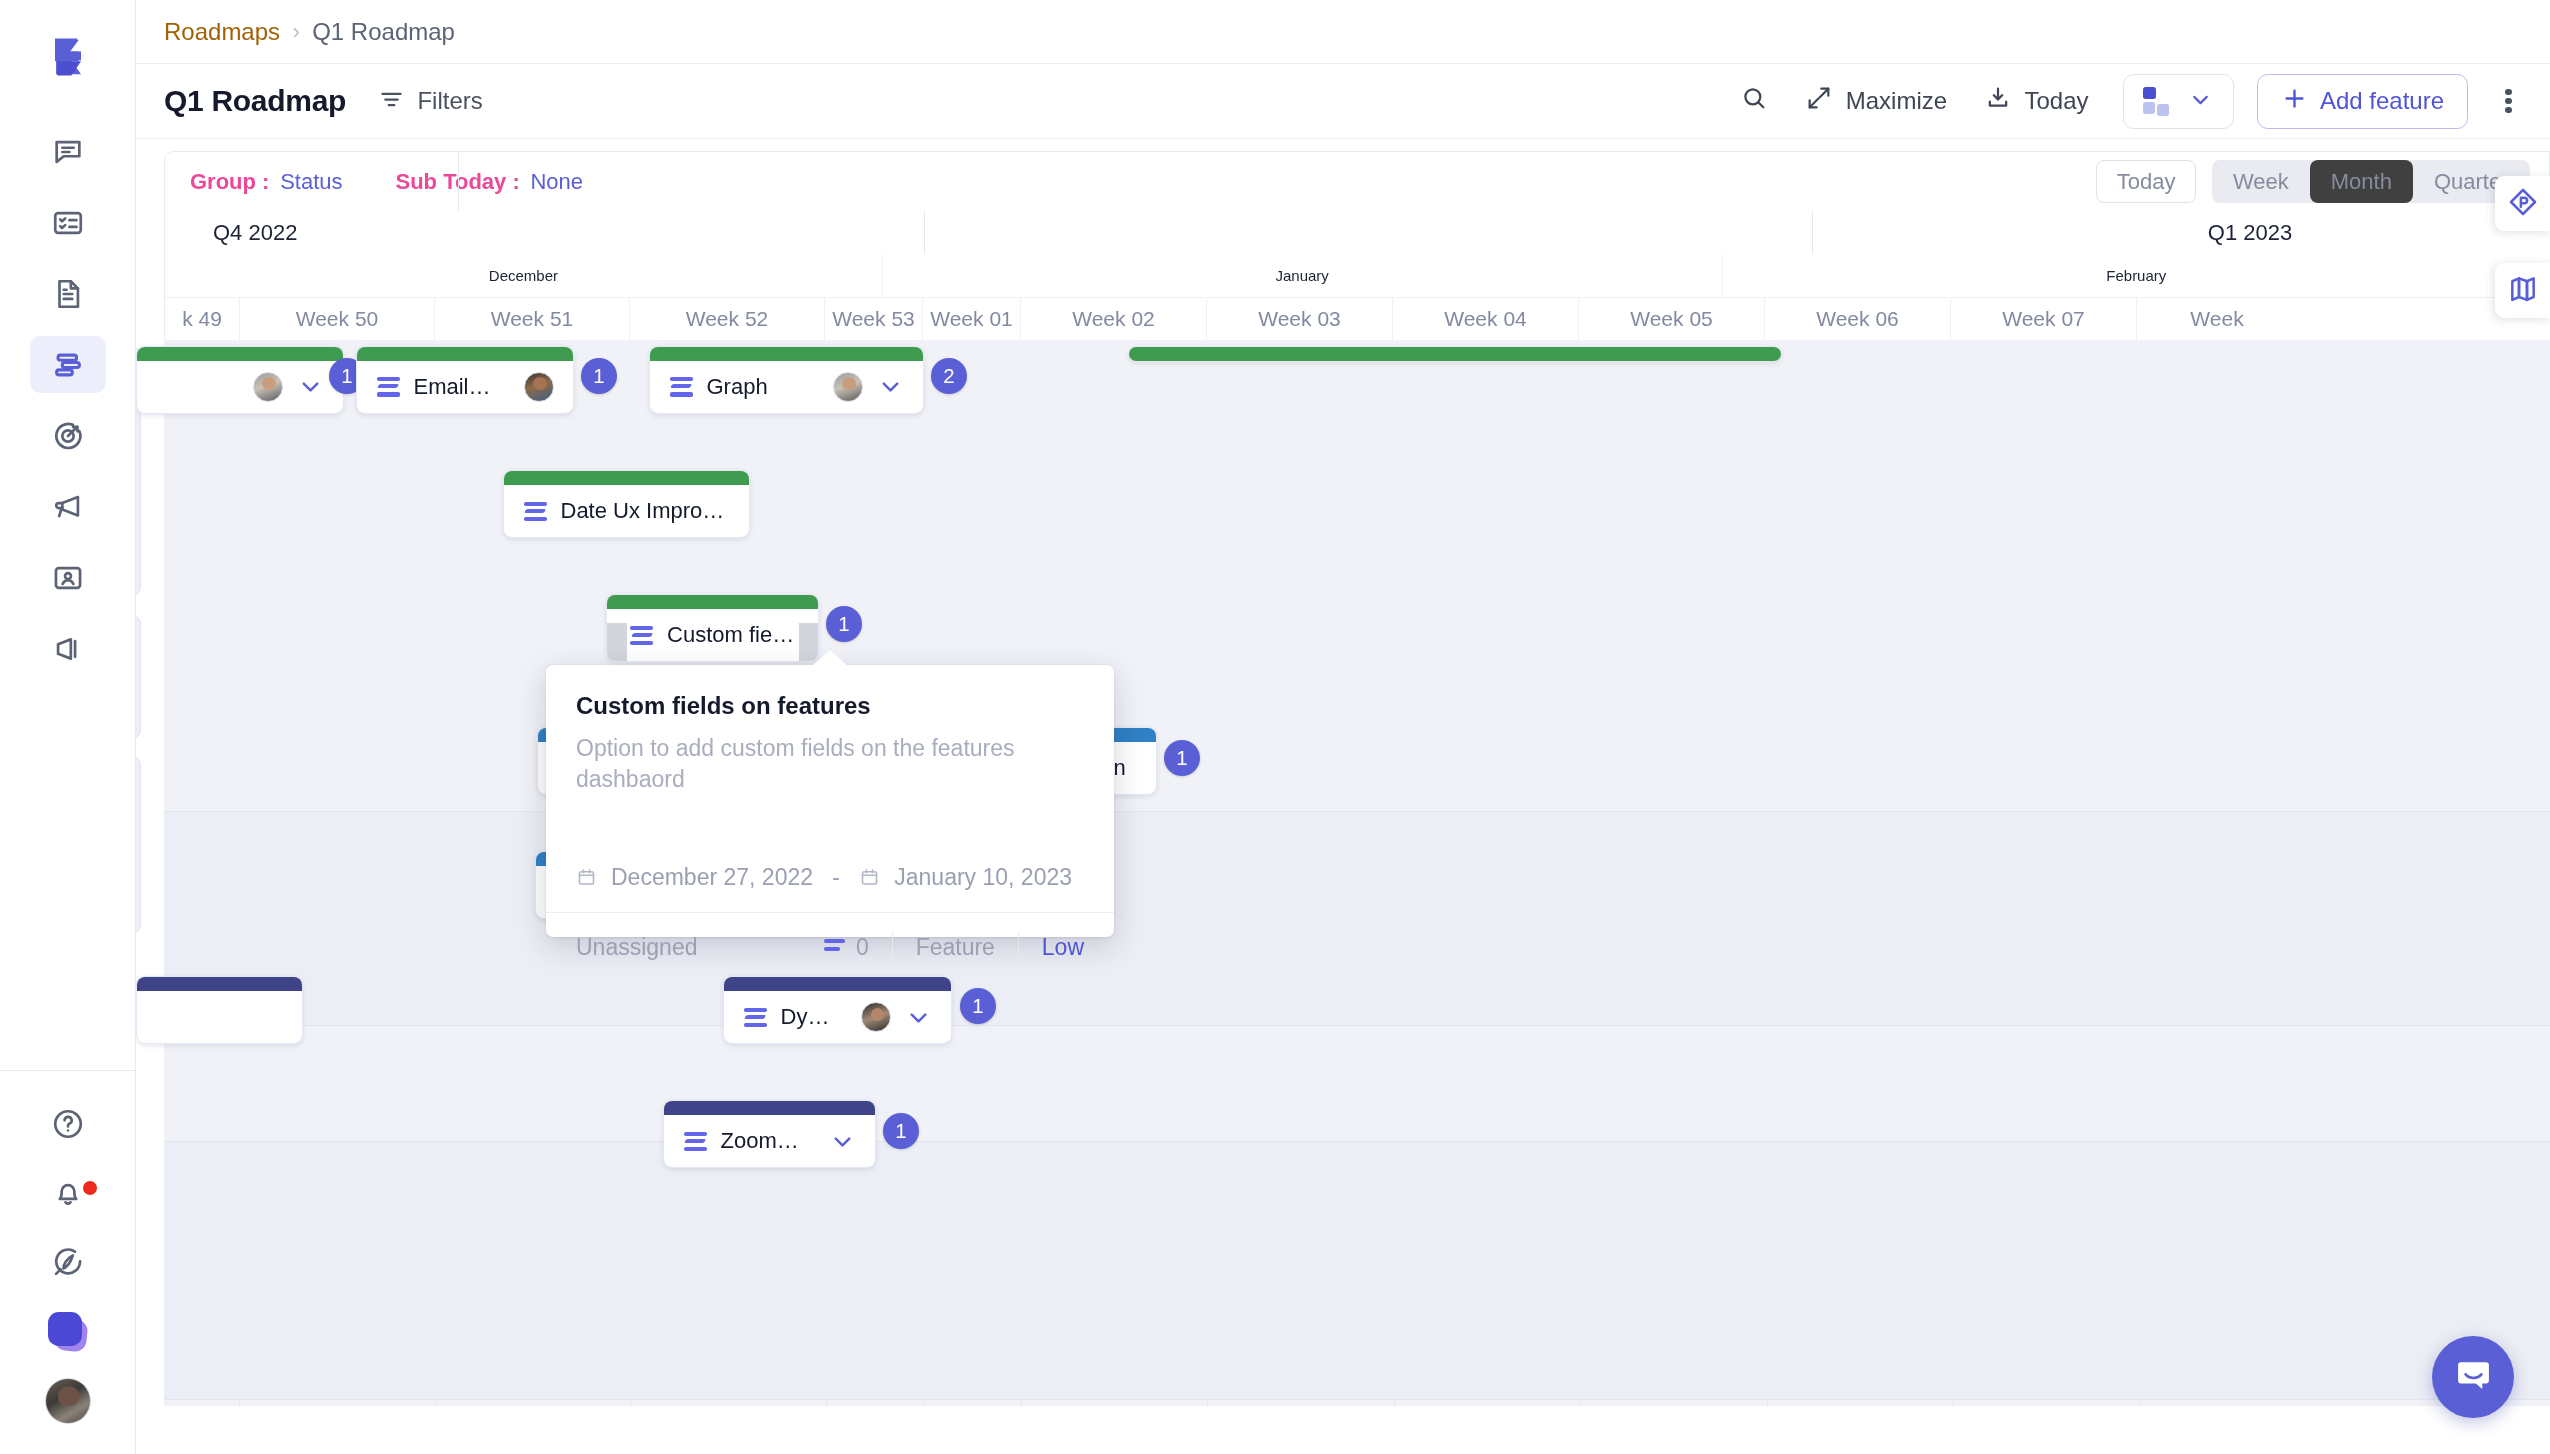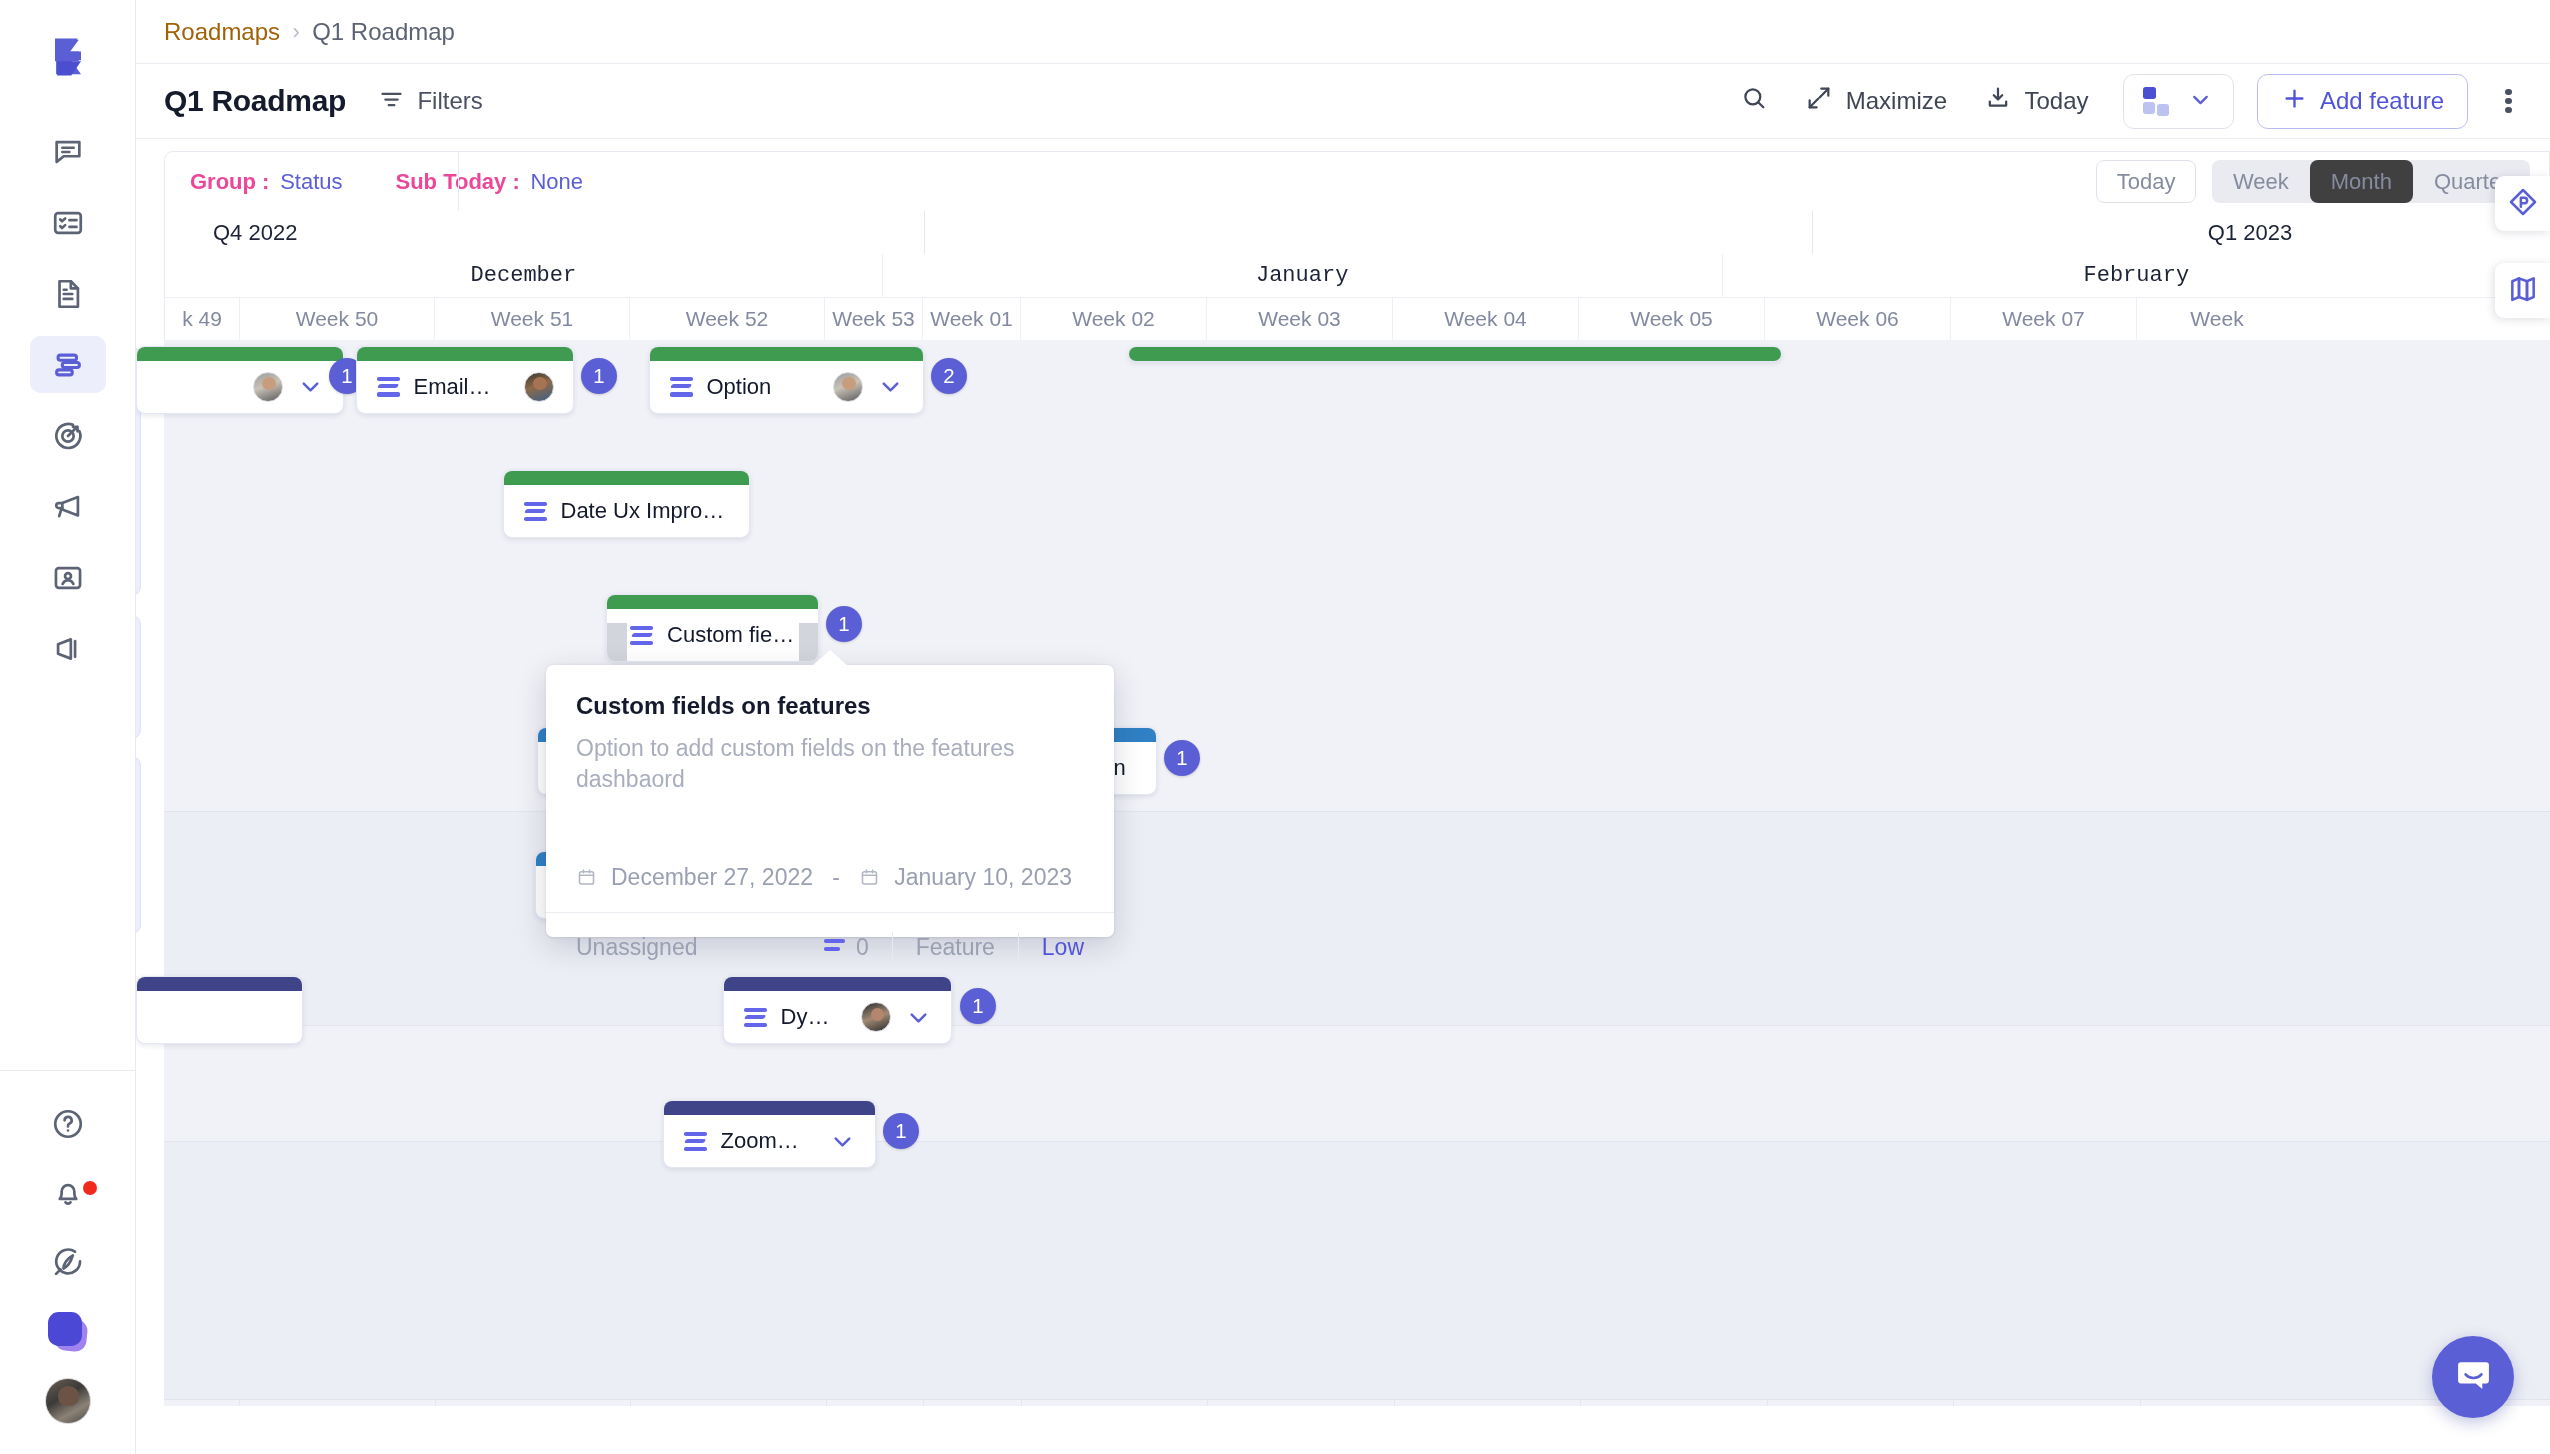--- a/index.html
+++ b/index.html
@@ -96,21 +96,21 @@
   .today-btn { border:0.9px solid #dfe2ec; border-radius:8px; height:43px; padding:0 19.5px;
     display:flex;align-items:center;color:#868ca0;font-size:22px;cursor:pointer;background:#fff;}
   .seg { display:flex; background:#e9ebf0; border-radius:8px; height:43px; align-items:center; padding:0; }
   .seg div { height:43px; display:flex; align-items:center; padding:0 21px; font-size:22px; color:#868ca0; cursor:pointer; border-radius:8px;}
   .seg div.on { background:#404040; color:#868ca0; }
 
   .tl-head { background:#fff; border-left:0.9px solid #e9ebf2;text-align:right; }
   .tl-q { height:43px; position:relative; }
   .tl-q > div { position:absolute; top:0; bottom:0; display:flex; align-items:center; font-size:22px; color:#1d2336;}
   .tl-m { height:43px; display:flex; }
-  .tl-m > div { display:flex; align-items:center; justify-content:center; font-size:22px; color:#1d2336; border-right:0.9px solid #eef0f5;font-family:Liberation Mono, monospace;}
+  .tl-m > div { display:flex; align-items:center; justify-content:center; font-size:15px; color:#1d2336; border-right:0.9px solid #eef0f5;}
   .tl-w { height:43px; display:flex; border-top:0.9px solid #eef0f5;}
   .tl-w > div { display:flex; align-items:center; justify-content:center; font-size:21px; color:#8289a0; border-right:0.9px solid #eef0f5;}
 
   .lanes { position:relative; background:#f1f2f7; }
   .gridlines { position:absolute; inset:0; pointer-events:none; }
   .gridlines i { position:absolute; top:0; bottom:0; width:0.9px; background:#e5e7f0; }
   .lane { position:absolute; left:0; right:0; background:#f1f2f7; }
   .lane.alt { background:#eceef5; }
   .lane-sep { position:absolute; left:0; right:0; height:0.9px; background:#e3e5ee; }
 
@@ -511,21 +511,21 @@
           <div class="badge" style="left:417px;top:18px">1</div>
 
           <div class="fbar" style="left:485px;top:5.3px;width:275px;">
             <div class="cap" style="background:#3e9b50"></div>
             <div class="body">
               <span class="zicon">
                   <i class="t"></i>
                   <i class="d"></i>
                   <i class="b"></i>
                 </span>
-              <span class="fname">Option</span>
+              <span class="fname">Graph</span>
               <span class="spacer"></span>
               <span class="f-av av1"></span>
               <span class="chev">
                 <svg width="27" height="27" viewBox="0 0 24 24" fill="none" stroke="#5b5fd6" stroke-width="2.2" stroke-linecap="round" stroke-linejoin="round">
                     <path d="M6 9.5l6 6 6-6"></path>
                   </svg>
               </span>
             </div>
           </div>
           <div class="badge" style="left:767px;top:18px">2</div>

